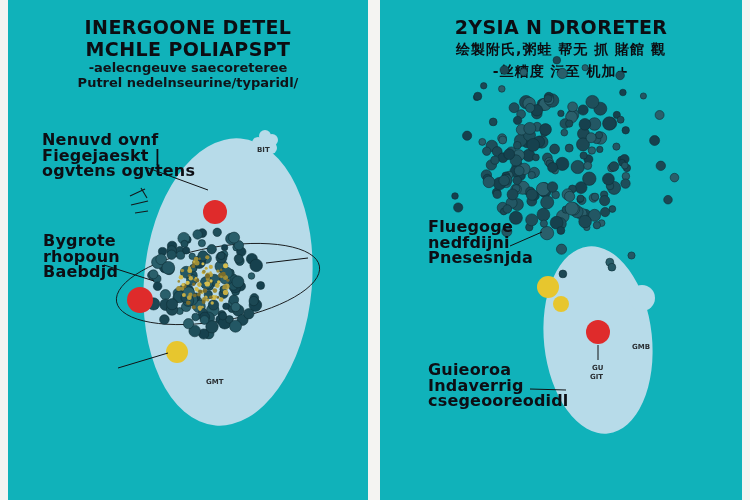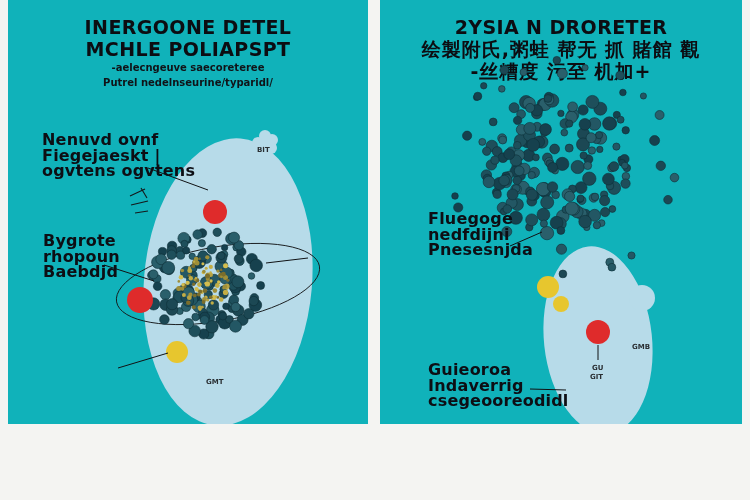--- a/index.html
+++ b/index.html
@@ -1,24 +1,24 @@
 <!DOCTYPE html>
 <html><head>
 <meta charset="utf-8">
 <style>
   html,body{margin:0;padding:0;}
   body{width:750px;height:500px;background:#ffffff;font-family:"DejaVu Sans","Liberation Sans",sans-serif;}
   .stage{position:relative;width:750px;height:500px;background:#f4f4f2;overflow:hidden;}
-  .panel{position:absolute;top:0;height:424px;background:#10b2ba;overflow:hidden;}
+  .panel{position:absolute;top:0;height:500px;background:#10b2ba;overflow:hidden;}
   .panel-left{left:8px;width:360px;}
   .panel-right{left:380px;width:362px;}
   .titleblock{position:absolute;top:16px;left:0;right:0;text-align:center;color:#0c0d12;}
   .title{font-size:19px;font-weight:bold;letter-spacing:.4px;line-height:22px;}
-  .subtitle{font-size:10px;font-weight:bold;line-height:13.5px;margin-top:1px;color:#101318;}
-  .cjk{font-size:19px;font-weight:bold;letter-spacing:1px;line-height:22px;color:#0c0d12;}
+  .subtitle{font-size:13px;font-weight:bold;line-height:13.5px;margin-top:1px;color:#101318;}
+  .cjk{font-size:14px;font-weight:bold;letter-spacing:1px;line-height:22px;color:#0c0d12;}
   .sidelabel{position:absolute;color:#0d0e14;font-weight:bold;font-size:16px;line-height:15.5px;letter-spacing:.2px;}
   svg.layer{position:absolute;left:0;top:0;}
   text.tiny{font-family:"DejaVu Sans",sans-serif;font-size:7px;font-weight:bold;fill:#2a2f33;}
 </style>
 </head>
 <body>
 
 <div class="stage">
 
   <section class="panel panel-left">
@@ -512,21 +512,21 @@
         <line x1="130" y1="246" x2="162" y2="232"></line>
         <line x1="150" y1="389" x2="186" y2="390"></line>
         <line x1="218" y1="345" x2="218" y2="360"></line>
       </g>
 
       <text class="tiny" x="252" y="349">GMB</text>
       <text class="tiny" x="212" y="370">GU</text>
       <text class="tiny" x="210" y="379">GIT</text>
     </svg>
 
-    <div class="sidelabel" style="left:48px;top:211px;">
+    <div class="sidelabel" style="left:48px;top:219px;">
       <div>Fluegoge</div>
       <div>nedfdijni</div>
       <div>Pnesesnjda</div>
     </div>
     <div class="sidelabel" style="left:48px;top:362px;">
       <div>Guieoroa</div>
       <div>Indaverrig</div>
       <div>csegeooreodidl</div>
     </div>
   </section>

